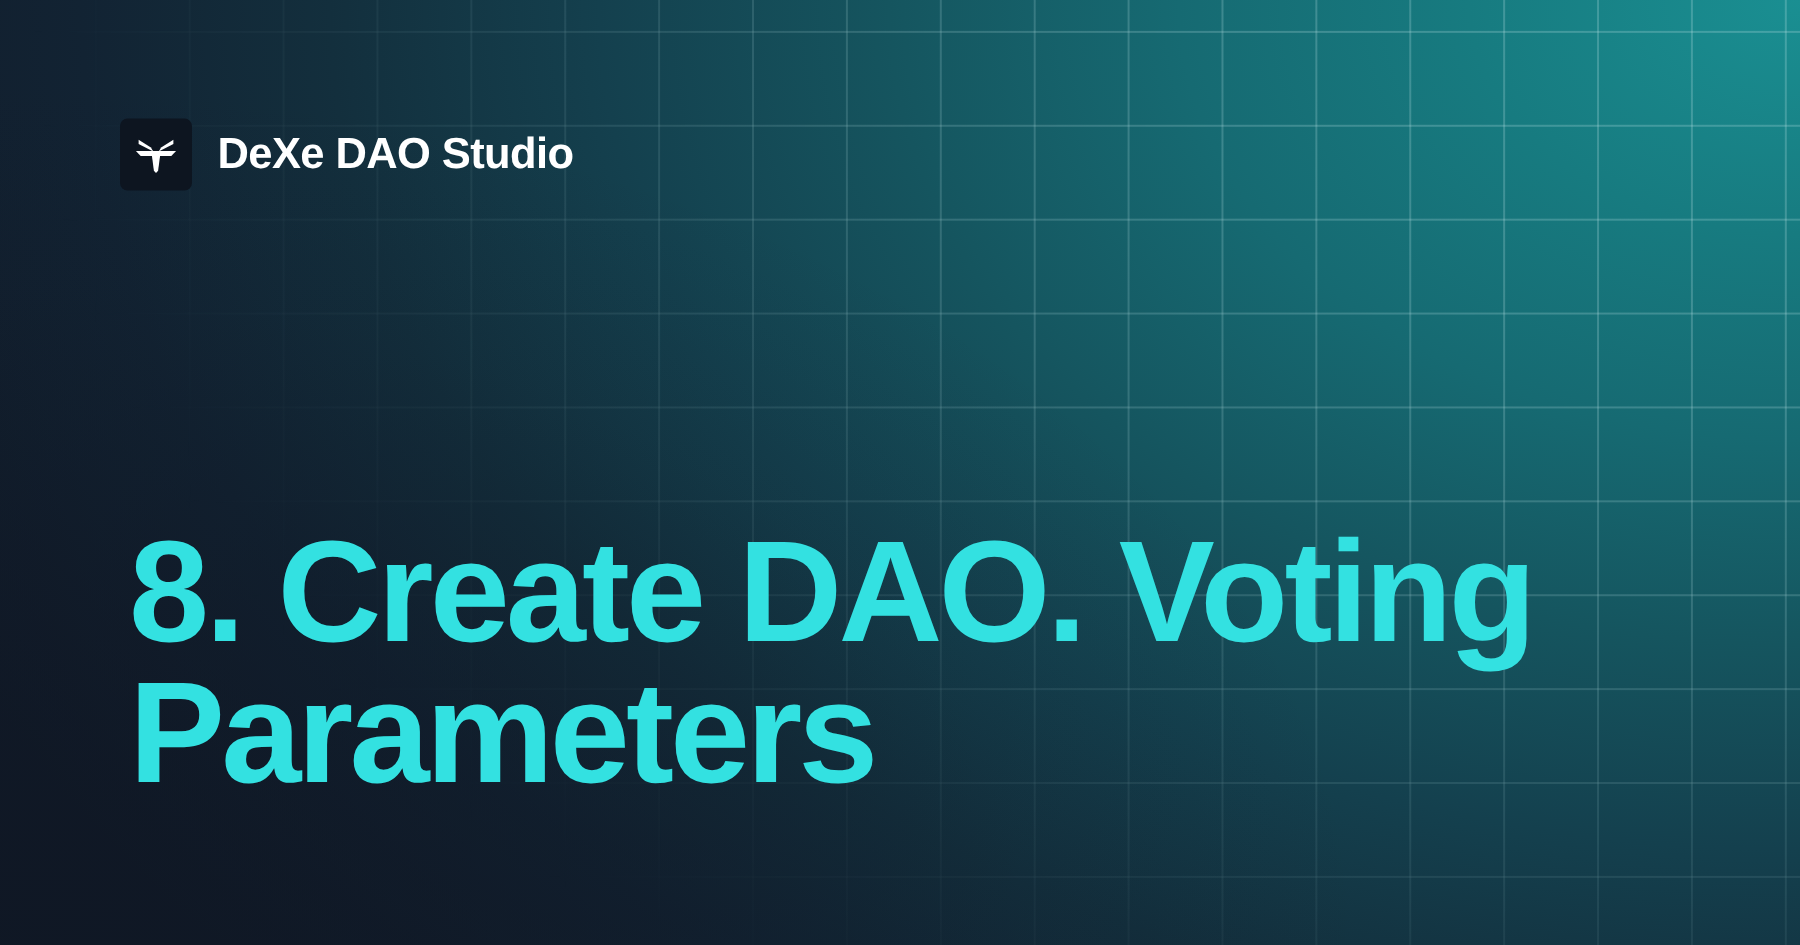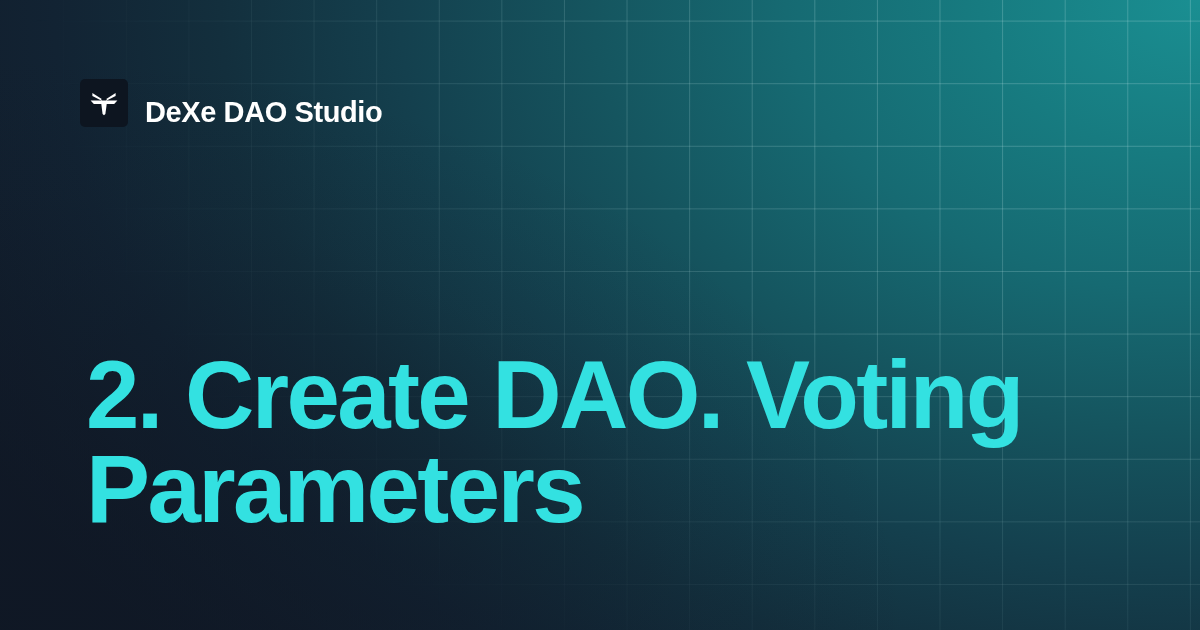--- a/index.html
+++ b/index.html
@@ -90,21 +90,21 @@
       rgba(15, 23, 36, 0.12) 60%,
       rgba(15, 23, 36, 0) 80%);
   }
 
   
   .brand {
     position: absolute;
     left: 80px;
     top: 79px;
     display: flex;
-    align-items: flex-end;
+    align-items: center;
     gap: 17px;
   }
 
   .brand-badge {
     width: 48px;
     height: 48px;
     border-radius: 5px;
     background: #0d1520;
     display: flex;
     align-items: center;
@@ -155,15 +155,15 @@
             <path d="M26.6 5.1 L18.4 10.3 L16.8 13.0 L26.6 8.0 Z"></path>
             <path d="M1.6 12.6 L28.4 12.6 L25.2 16.0 L4.8 16.0 Z"></path>
             <path d="M12.3 16.0 L17.7 16.0 L16.4 25.9 L15.0 27.3 L13.6 25.9 Z"></path>
           </g>
         </svg>
       </span>
     </div>
     <div class="brand-name">DeXe DAO Studio</div>
   </div>
 
-  <h1 class="headline">2. Create DAO. Voting Parameters</h1>
+  <h1 class="headline">8. Create DAO. Voting Parameters</h1>
 
 </div>
 
 </body></html>

